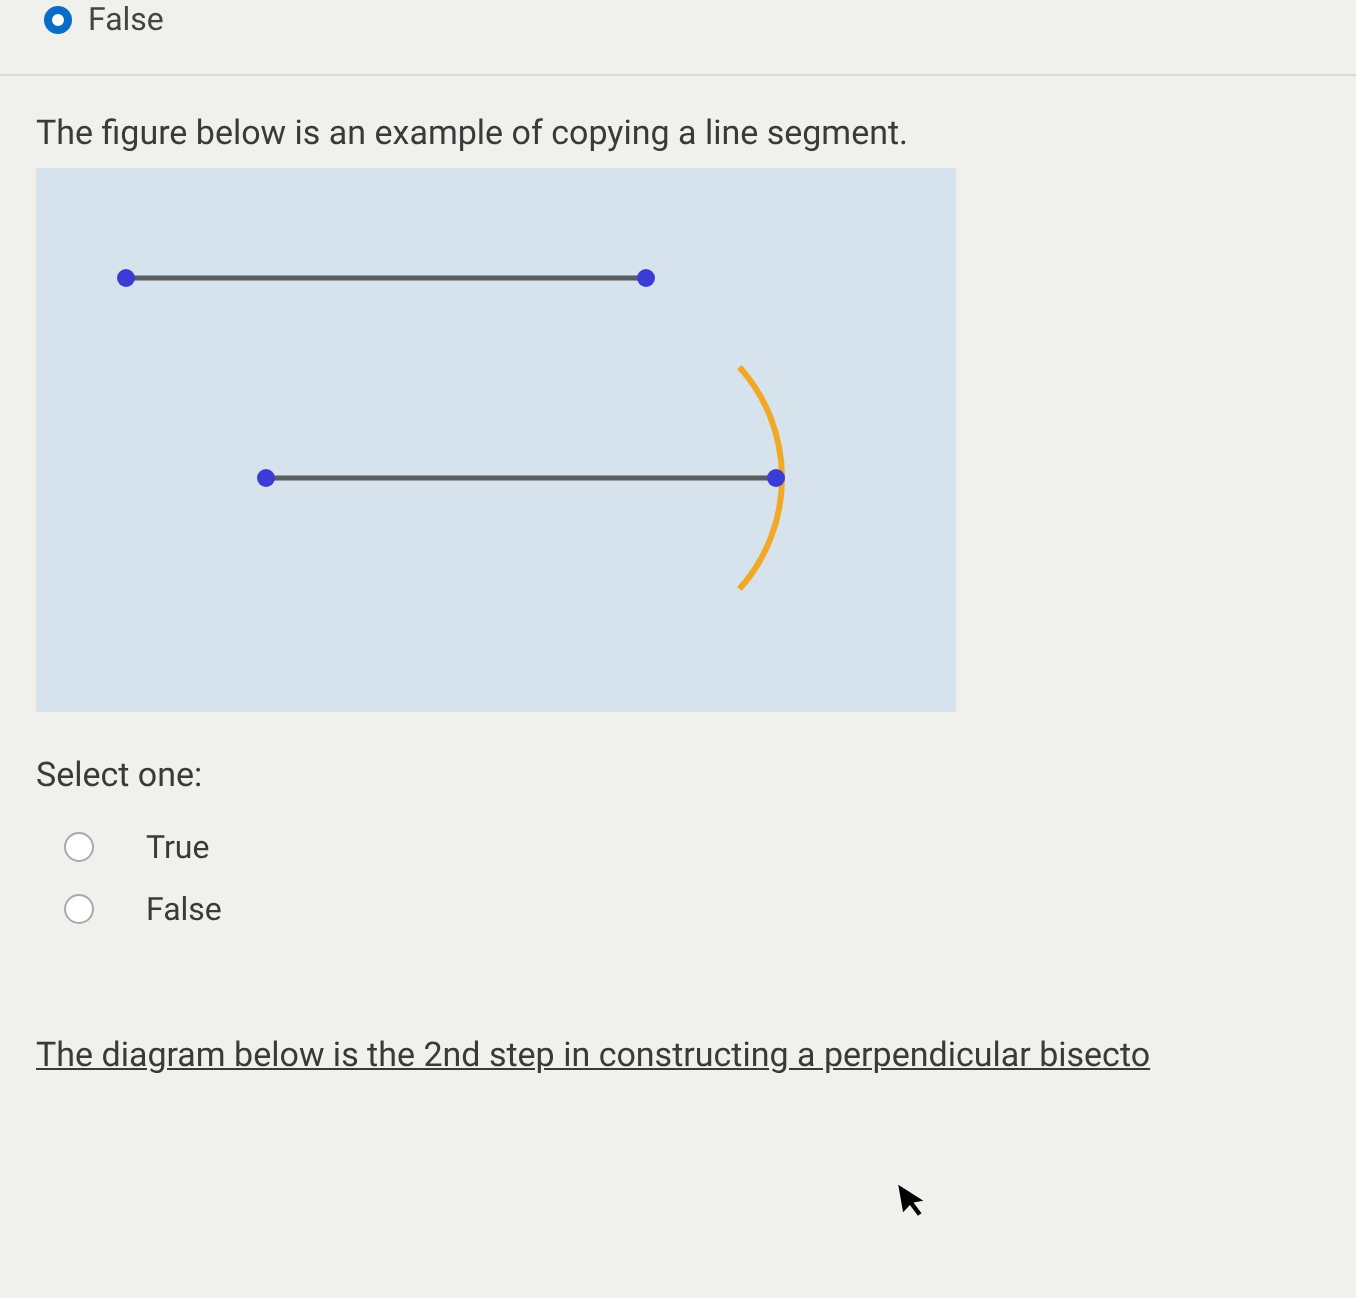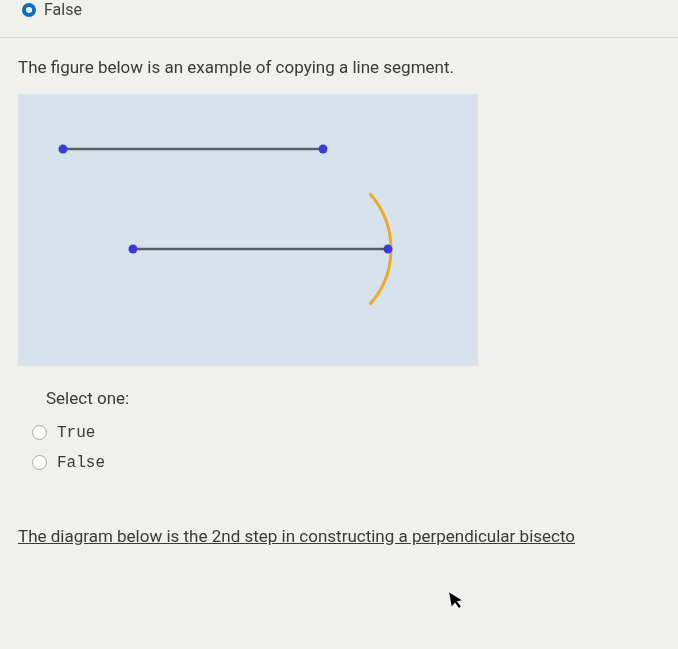--- a/index.html
+++ b/index.html
@@ -33,42 +33,40 @@
       color: #444;
     }
     .divider {
       height: 1px;
       background: #d8d8d4;
       margin: 10px 0 18px 0;
     }
     .question-text {
       font-size: 17px;
       color: #3a3a3a;
-      padding: 0 18px 14px 18px;
+      padding: 0 18px 4px 18px;
       line-height: 1.4;
     }
     .figure-area {
       width: 460px;
       height: 272px;
       background: #d6e3ed;
       margin-left: 18px;
       position: relative;
     }
     .select-label {
       font-size: 17px;
       color: #3a3a3a;
       padding: 22px 0 10px 18px;
-      margin-left: 28px;
     }
     .option-row {
       display: flex;
       align-items: center;
-      gap: 10px;
+      gap: 26px;
       padding: 6px 0 6px 32px;
-      font-family: Liberation Mono, monospace;
     }
     .radio-input {
       width: 15px;
       height: 15px;
       border: 1px solid #a9a9a9;
       border-radius: 50%;
       background: #fff;
       flex-shrink: 0;
     }
     .option-label {

